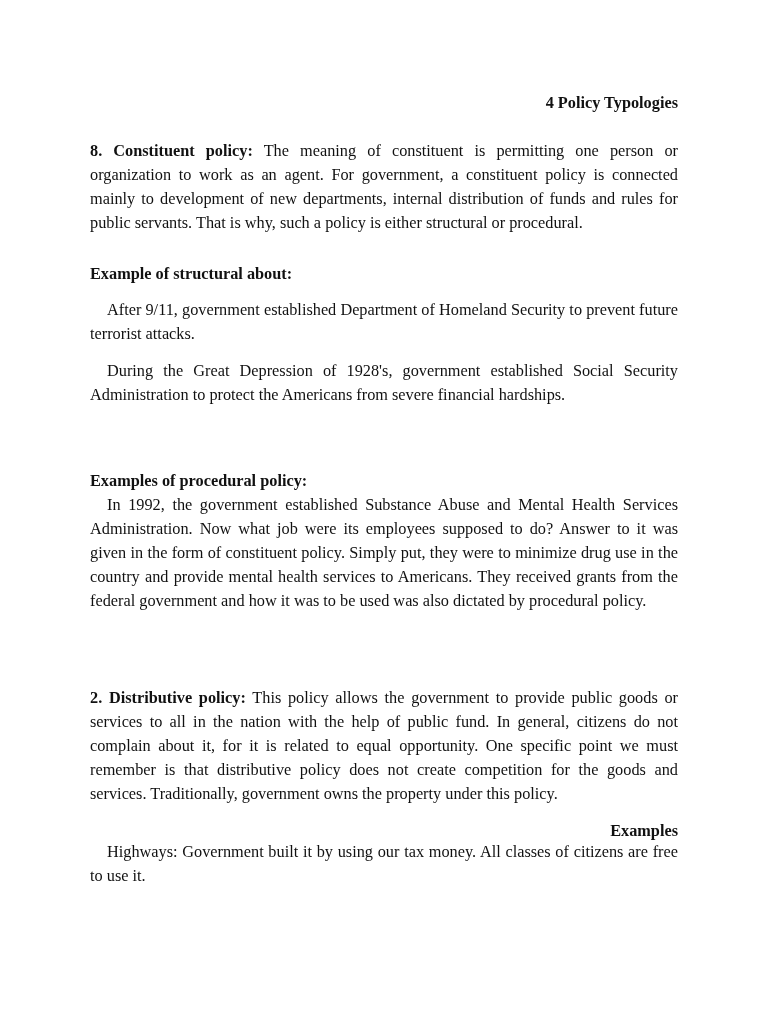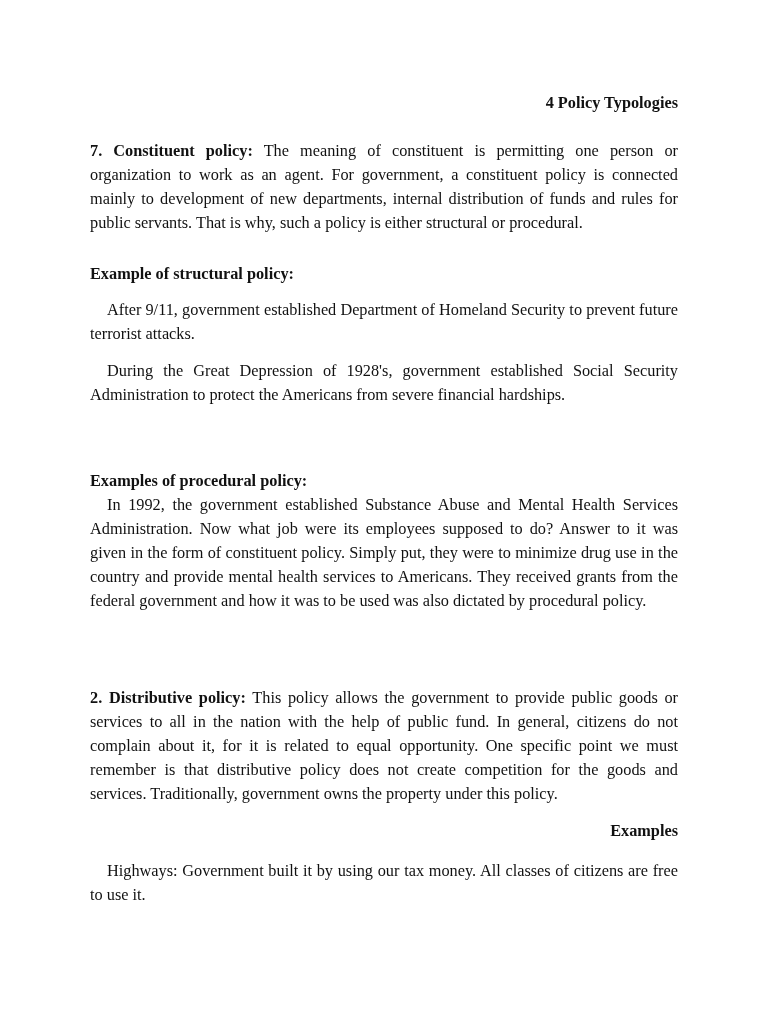--- a/index.html
+++ b/index.html
@@ -15,31 +15,31 @@
   .ind { text-indent: 17px; font-family: Liberation Serif, serif; }
   b { font-weight: bold; }
 </style>
 </head>
 <body>
 
 <div class="page">
 
   <p class="blk h" style="top:91px;text-align:right;">4 Policy Typologies</p>
 
-  <p class="blk just" style="top:139px;"><b>7. Constituent policy:</b> <span>The meaning of constituent is permitting one person or organization to work as an agent. For government, a constituent policy is connected mainly to development of new departments, internal distribution of funds and rules for public servants. That is why, such a policy is either structural or procedural.</span></p>
+  <p class="blk just" style="top:139px;"><b>8. Constituent policy:</b> <span>The meaning of constituent is permitting one person or organization to work as an agent. For government, a constituent policy is connected mainly to development of new departments, internal distribution of funds and rules for public servants. That is why, such a policy is either structural or procedural.</span></p>
 
-  <p class="blk h" style="top:262px;">Example of structural policy:</p>
+  <p class="blk h" style="top:262px;">Example of structural about:</p>
 
   <p class="blk just ind" style="top:298px;">After 9/11, government established Department of Homeland Security to prevent future terrorist attacks.</p>
 
   <p class="blk just ind" style="top:359px;">During the Great Depression of 1928's, government established Social Security Administration to protect the Americans from severe financial hardships.</p>
 
   <p class="blk h" style="top:469px;">Examples of procedural policy:</p>
 
   <p class="blk just ind" style="top:493px;">In 1992, the government established Substance Abuse and Mental Health Services Administration. Now what job were its employees supposed to do? Answer to it was given in the form of constituent policy. Simply put, they were to minimize drug use in the country and provide mental health services to Americans. They received grants from the federal government and how it was to be used was also dictated by procedural policy.</p>
 
   <p class="blk just" style="top:686px;"><b>2. Distributive policy:</b> <span>This policy allows the government to provide public goods or services to all in the nation with the help of public fund. In general, citizens do not complain about it, for it is related to equal opportunity. One specific point we must remember is that distributive policy does not create competition for the goods and services. Traditionally, government owns the property under this policy.</span></p>
 
   <p class="blk h" style="top:819px;text-align:right;">Examples</p>
 
-  <p class="blk just ind" style="top:859px;">Highways: Government built it by using our tax money. All classes of citizens are free to use it.</p>
+  <p class="blk just ind" style="top:840px;">Highways: Government built it by using our tax money. All classes of citizens are free to use it.</p>
 
 </div>
 
 </body></html>

